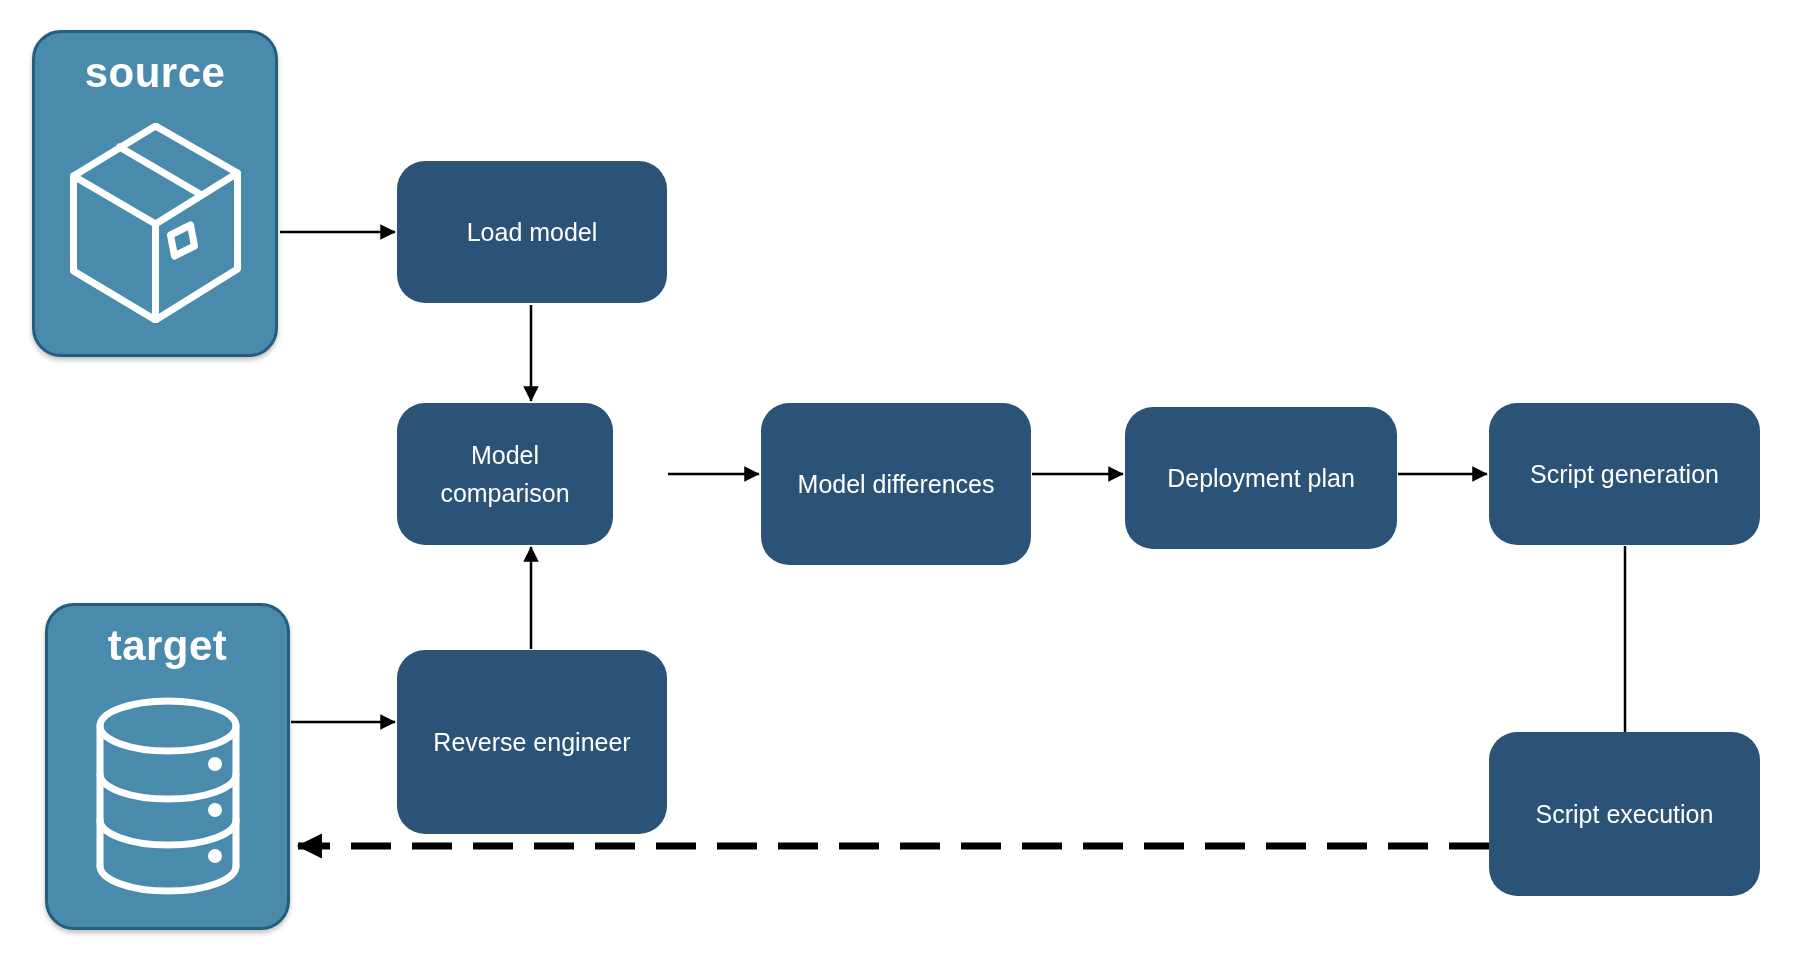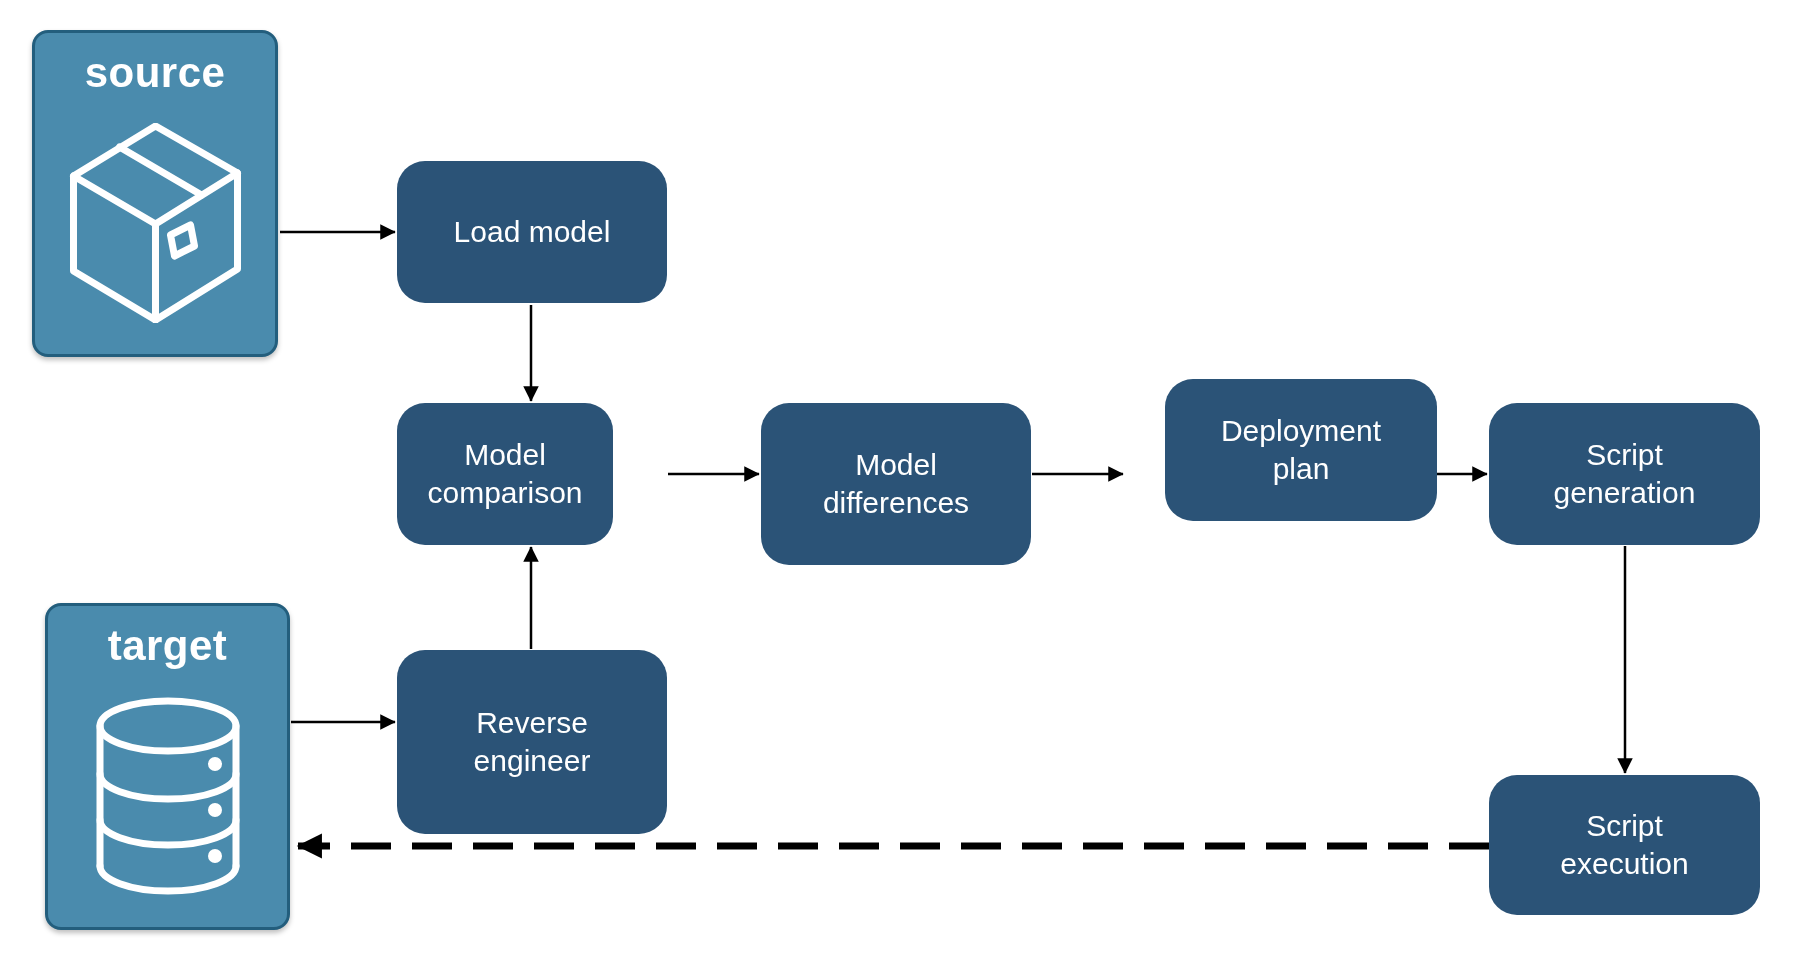--- a/index.html
+++ b/index.html
@@ -22,51 +22,51 @@
   .edge{stroke:var(--arrow);stroke-width:2.5;fill:none;}
   .edge-dashed{stroke:var(--arrow);stroke-width:7;fill:none;stroke-dasharray:40 21;}
   #ah path, #ahBig path{fill:var(--arrow);}
   .node{
     position:absolute;
     background:var(--node-fill);
     color:var(--node-text);
     border-radius:28px;
     display:flex;align-items:center;justify-content:center;
     text-align:center;
-    font-size:30px;line-height:38px;
+    font-size:25px;line-height:38px;
     padding:0 34px;box-sizing:border-box;
   }
   .endpoint{
     position:absolute;
     background:var(--endpoint-fill);
     border:3px solid var(--endpoint-border);
-    border-radius:16px;
+    border-radius:29px;
     box-shadow:0 3px 5px rgba(0,0,0,0.25);
     color:var(--node-text);
     display:flex;flex-direction:column;align-items:center;
     box-sizing:border-box;
   }
   .endpoint-label{
     font-weight:bold;
     font-size:42px;
     margin-top:16px;
     letter-spacing:0.5px;
   }
   .endpoint-icon{margin-top:26px;}
   .endpoint-icon svg{display:block;}
   
   #ep-source{left:32px;top:30px;width:246px;height:327px;}
   #ep-target{left:45px;top:603px;width:245px;height:327px;}
   #n-load-model{left:397px;top:161px;width:270px;height:142px;}
   #n-model-comparison{left:397px;top:403px;width:216px;height:142px;}
   #n-model-differences{left:761px;top:403px;width:270px;height:162px;}
-  #n-deployment-plan{left:1125px;top:379px;width:272px;height:142px;margin-left:40px;}
+  #n-deployment-plan{left:1125px;top:407px;width:272px;height:142px;}
   #n-script-generation{left:1489px;top:403px;width:271px;height:142px;}
   #n-reverse-engineer{left:397px;top:650px;width:270px;height:184px;}
-  #n-script-execution{left:1489px;top:775px;width:271px;height:140px;}
+  #n-script-execution{left:1489px;top:732px;width:271px;height:164px;}
 </style>
 </head>
 <body>
 
 <div class="stage">
 
   <svg class="edges" width="1800" height="959" viewBox="0 0 1800 959">
     <defs>
       <marker id="ah" viewBox="0 0 10 10" refX="9.5" refY="5" markerWidth="7" markerHeight="6.2" orient="auto-start-reverse" markerUnits="strokeWidth">
         <path d="M0,0 L10,5 L0,10 Z"></path>

